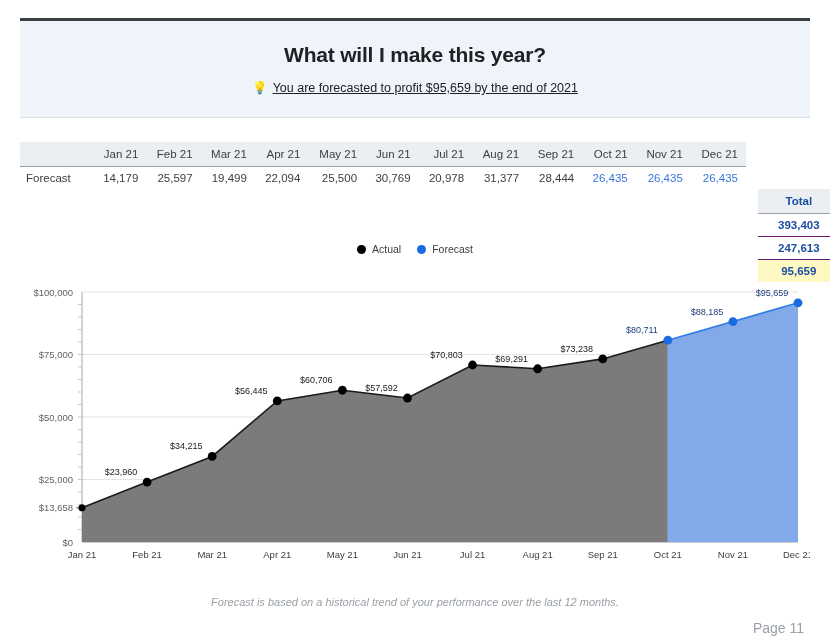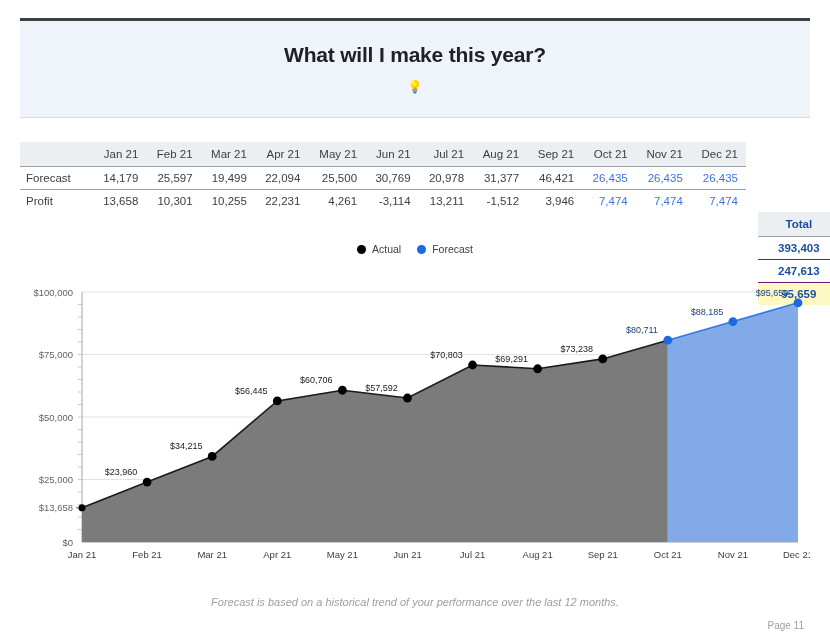--- a/index.html
+++ b/index.html
@@ -95,34 +95,35 @@
          font-family:"Liberation Sans","DejaVu Sans",sans-serif;}
   .ptlab.fc{fill:#1c3f7a;}
 
   
   .foot-note{
     position:absolute;left:0;top:596px;width:830px;text-align:center;
     font-size:11px;font-style:italic;color:#9aa0a6;
   }
   .page-num{
     position:absolute;right:26px;top:620px;
-    font-size:10px;color:#9aa0a6;
+    font-size:14px;color:#9aa0a6;
   }
 </style>
 </head>
 <body>
 
 <div class="page">
 
   <div class="top-rule"></div>
 
   <div class="header-band">
     <h1 class="header-title">What will I make this year?</h1>
     <div class="header-sub">
       <span class="bulb">💡</span>
+      <span class="sub-link">You are forecasted to profit $95,659 by the end of 2021</span>
     </div>
   </div>
 
   <div class="table-wrap">
     <table class="maintbl">
       <thead>
         <tr id="hdr-row">
           <th class="rowlabel"></th>
         <th>Jan 21</th>
             <th>Feb 21</th>
@@ -142,39 +143,24 @@
           <tr>
             <td class="rowlabel">Forecast</td>
             <td>14,179</td>
             <td>25,597</td>
             <td>19,499</td>
             <td>22,094</td>
             <td>25,500</td>
             <td>30,769</td>
             <td>20,978</td>
             <td>31,377</td>
-            <td>46,421</td>
+            <td>28,444</td>
             <td class="fc">26,435</td>
             <td class="fc">26,435</td>
             <td class="fc">26,435</td>
-          </tr>
-          <tr class="last">
-            <td class="rowlabel">Profit</td>
-            <td>13,658</td>
-            <td>10,301</td>
-            <td>10,255</td>
-            <td>22,231</td>
-            <td>4,261</td>
-            <td>-3,114</td>
-            <td>13,211</td>
-            <td>-1,512</td>
-            <td>3,946</td>
-            <td class="fc">7,474</td>
-            <td class="fc">7,474</td>
-            <td class="fc">7,474</td>
           </tr>
         </tbody>
     </table>
     <table class="totaltbl">
       <thead>
         <tr>
           <th>Total</th>
         </tr>
       </thead>
       <tbody id="total-rows">

